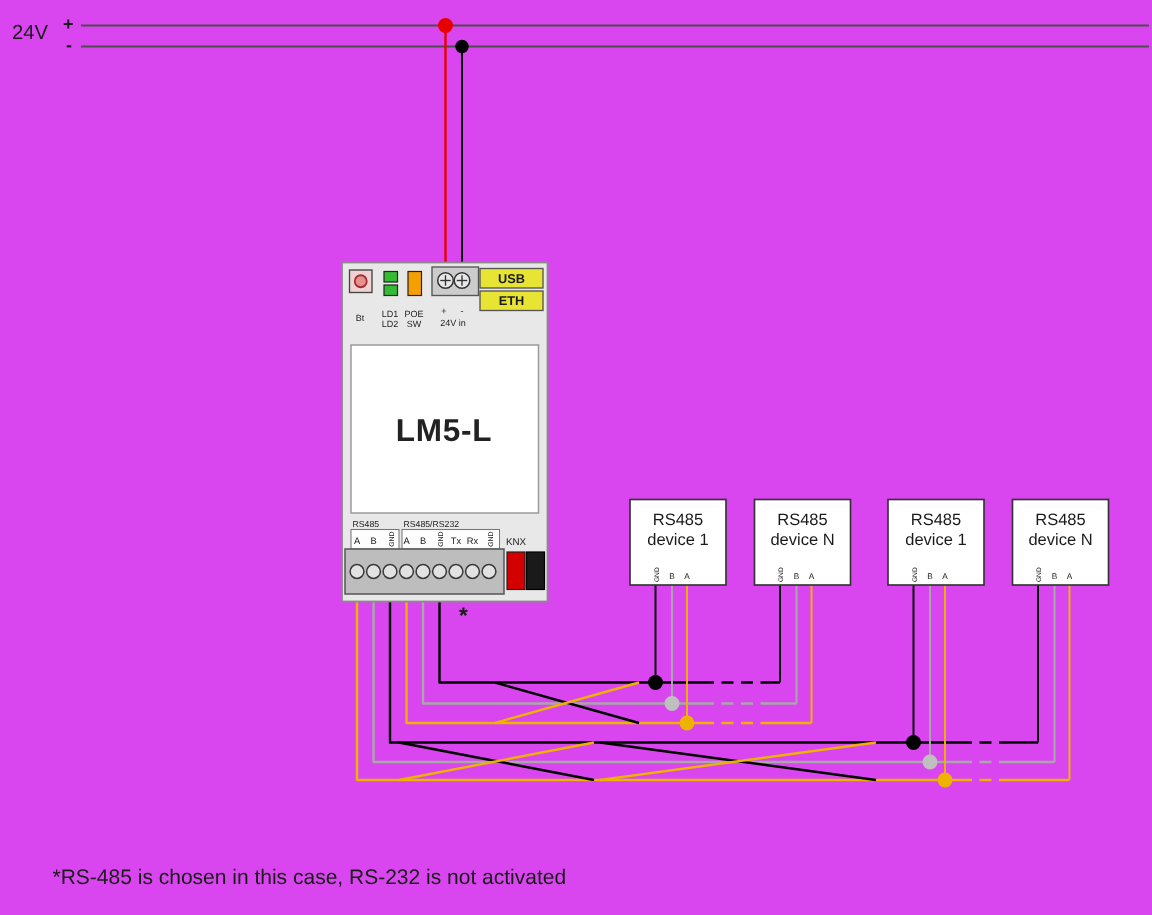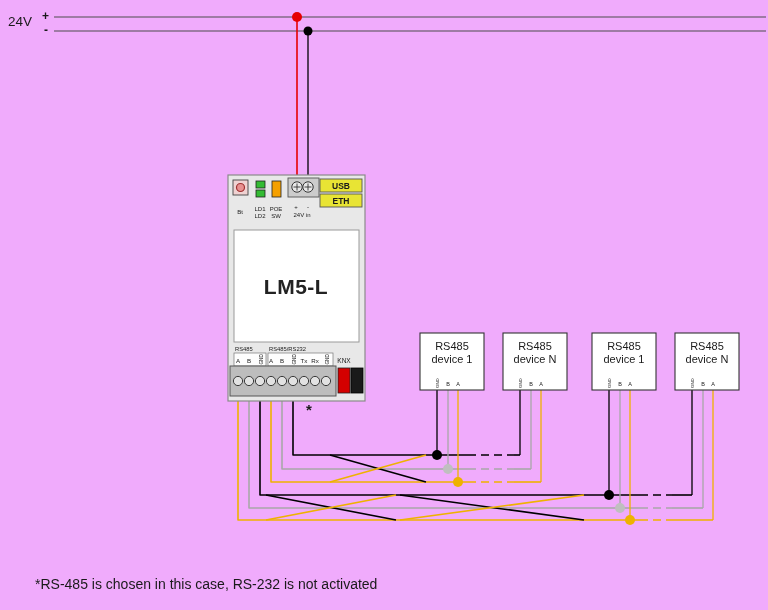--- a/index.html
+++ b/index.html
@@ -1,16 +1,16 @@
 <!DOCTYPE html>
 <html style="--wire-red: #e60000; --wire-black: #000000; --wire-gray: #a8a8a8; --wire-yellow: #eeb200; --dot-gray: #bfbfbf; --port-yellow: #e8e434; --led-green: #33bb33; --switch-orange: #f5a000; --knx-red: #d40000; --knx-black: #1a1a1a;"><head>
 <meta charset="utf-8">
 <style>
   html,body{margin:0;padding:0;background:#ffffff}
-  .stage{width:768px;height:610px;position:relative;background:#f0abfc}
+  .stage{width:768px;height:610px;position:relative;background:#d946ef}
   svg{display:block;font-family:"Liberation Sans",sans-serif}
   .rail{stroke:#4d4d4d;stroke-width:1.2}
   .w{fill:none;stroke-width:1.6;stroke-linejoin:round;stroke-linecap:butt}
   .thin{stroke-width:1.3}
   .wy{stroke:var(--wire-yellow,#eeb200)}
   .wg{stroke:var(--wire-gray,#a8a8a8)}
   .wk{stroke:var(--wire-black,#000000)}
   .wr{stroke:var(--wire-red,#e60000)}
   .dash{stroke-dasharray:8 5}
   .dot-red{fill:var(--wire-red,#e60000)}

